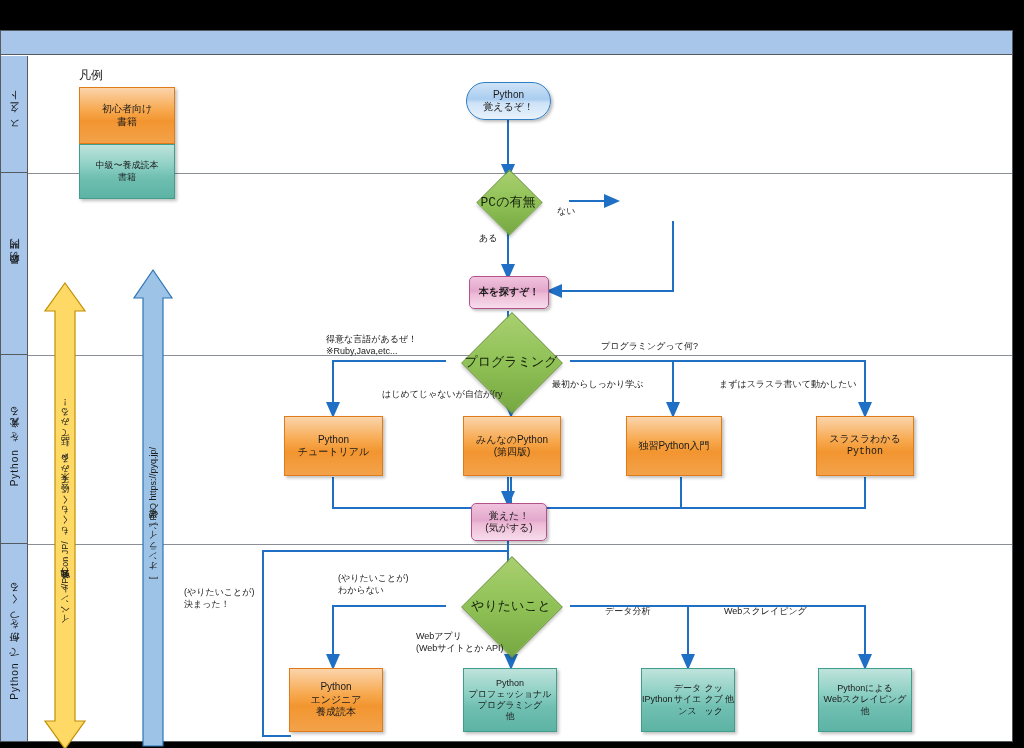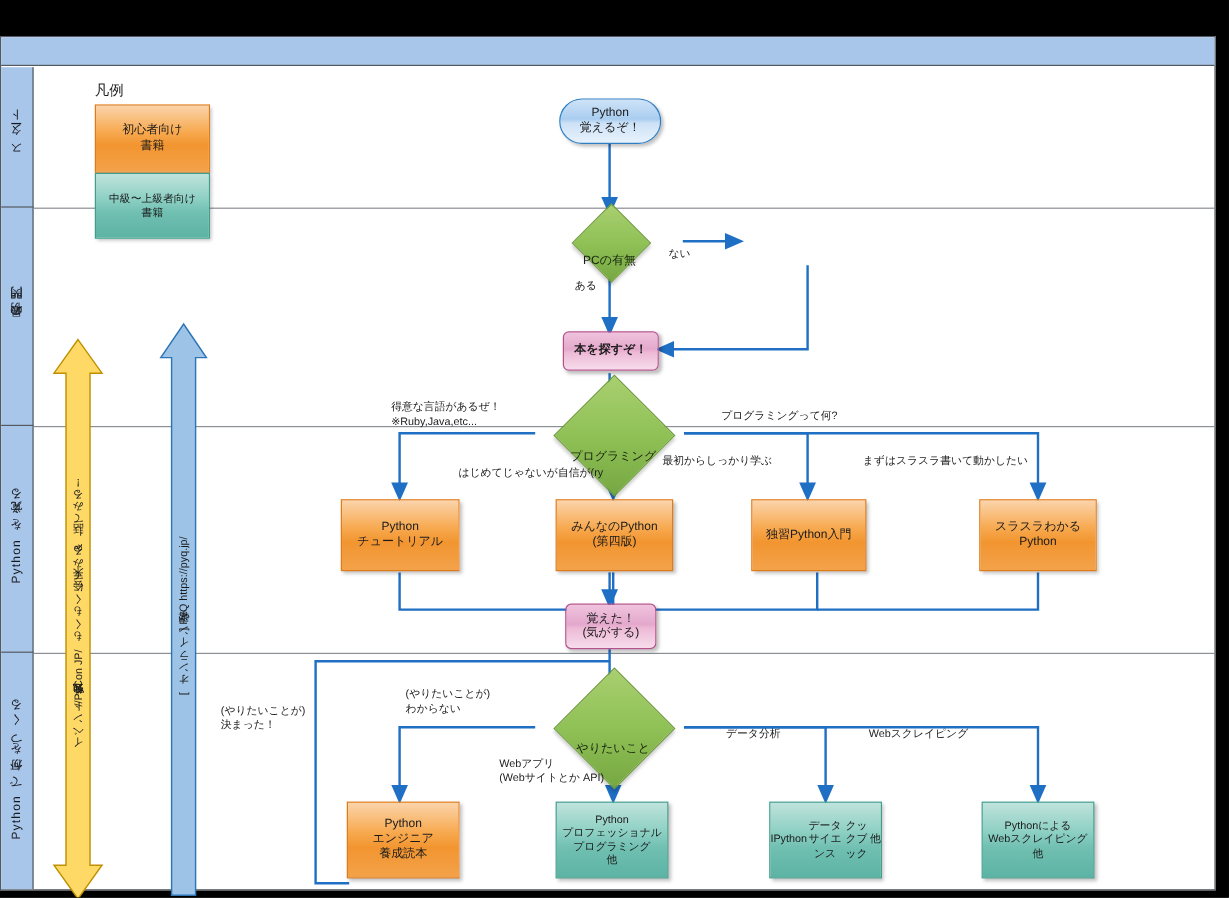--- a/index.html
+++ b/index.html
@@ -43,22 +43,22 @@
   .book-t{border:1.5px solid #3f9e8c;
         background:linear-gradient(to bottom,#bfe3dc 0%,#8ccfc3 40%,#71c0b2 60%,#5cb3a4 100%);}
 
   
   .dia{position:absolute;}
   .dia .shape{position:absolute;inset:0;
         background:linear-gradient(135deg,#a9cf6f 0%,#8fc156 50%,#76a742 100%);
         border:1.5px solid #6f9c3a;
         transform:rotate(45deg);
         box-shadow:2px 2px 3px rgba(0,0,0,0.2);}
-  .dia .txt{position:absolute;inset:0;display:flex;align-items:flex-end;
-        justify-content:center;font-size:10px;color:#16220c;text-align:center;}
+  .dia .txt{position:absolute;inset:0;display:flex;align-items:center;
+        justify-content:center;font-size:13px;color:#16220c;text-align:center;font-family:Liberation Mono, monospace;}
 
   
   .lbl{position:absolute;font-size:9px;color:#202020;line-height:1.3;
        white-space:nowrap;}
 
   
   #legend-title{position:absolute;font-size:12px;color:#1a1a1a;}
 
   
   .bigarrow{position:absolute;}
@@ -114,21 +114,21 @@
           <span>[オンライン学習] PyQ https://pyq.jp/</span>
         </div>
     </div>
 
     <div id="legend-title" style="left:78px;top:36px;">凡例</div>
     <div class="node book-o" style="left:78px;top:56px;width:96px;height:57px;flex-direction:column;">
       <div>初心者向け</div>
       <div>書籍</div>
     </div>
     <div class="node book-t" style="left:78px;top:113px;width:96px;height:55px;flex-direction:column;font-size:9px;">
-      <div>中級〜上級者向け</div>
+      <div>中級〜養成読本</div>
       <div>書籍</div>
     </div>
 
     <svg class="wires" viewBox="0 0 1013 712">
       <defs>
         <marker id="ah" markerWidth="9" markerHeight="9" refX="4.5" refY="4.5" orient="auto" markerUnits="strokeWidth">
           <path d="M0,1 L8,4.5 L0,8 z" fill="#1f6fc4"></path>
         </marker>
       </defs>
       <g stroke="#1f6fc4" stroke-width="2" fill="none" marker-end="url(#ah)">
@@ -204,21 +204,21 @@
 
     <div class="node book-o" style="left:462px;top:385px;width:98px;height:60px;flex-direction:column;">
       <div>みんなのPython</div>
       <div>(第四版)</div>
     </div>
 
     <div class="node book-o" style="left:625px;top:385px;width:96px;height:60px;">
       <span>独習Python入門</span>
     </div>
 
-    <div class="node book-o" style="left:815px;top:385px;width:98px;height:60px;flex-direction:column;">
+    <div class="node book-o" style="left:815px;top:385px;width:98px;height:60px;flex-direction:column;font-family:Liberation Mono, monospace;">
       <div>スラスラわかる</div>
       <div>Python</div>
     </div>
 
     <div class="node proc-pink" style="left:470px;top:472px;width:76px;height:38px;flex-direction:column;font-weight:normal;">
       <div>覚えた！</div>
       <div>(気がする)</div>
     </div>
 
     <div class="dia" style="left:440px;top:550px;width:140px;height:50px;">

